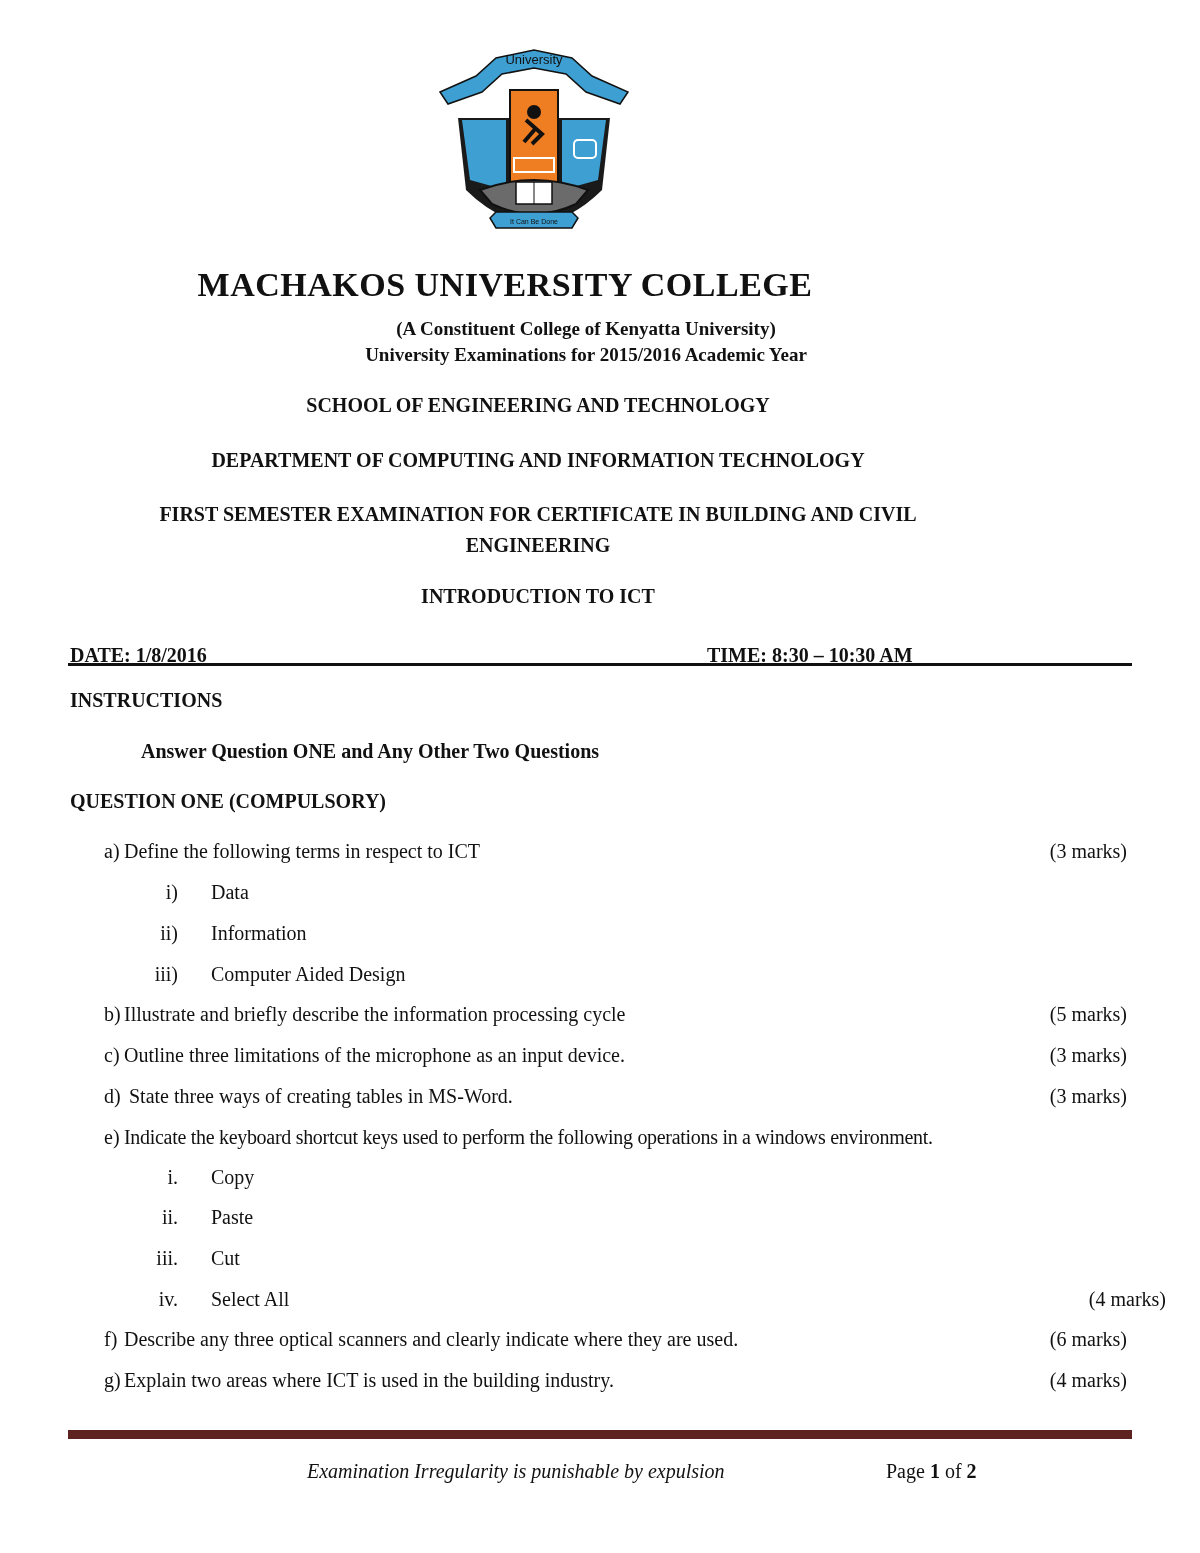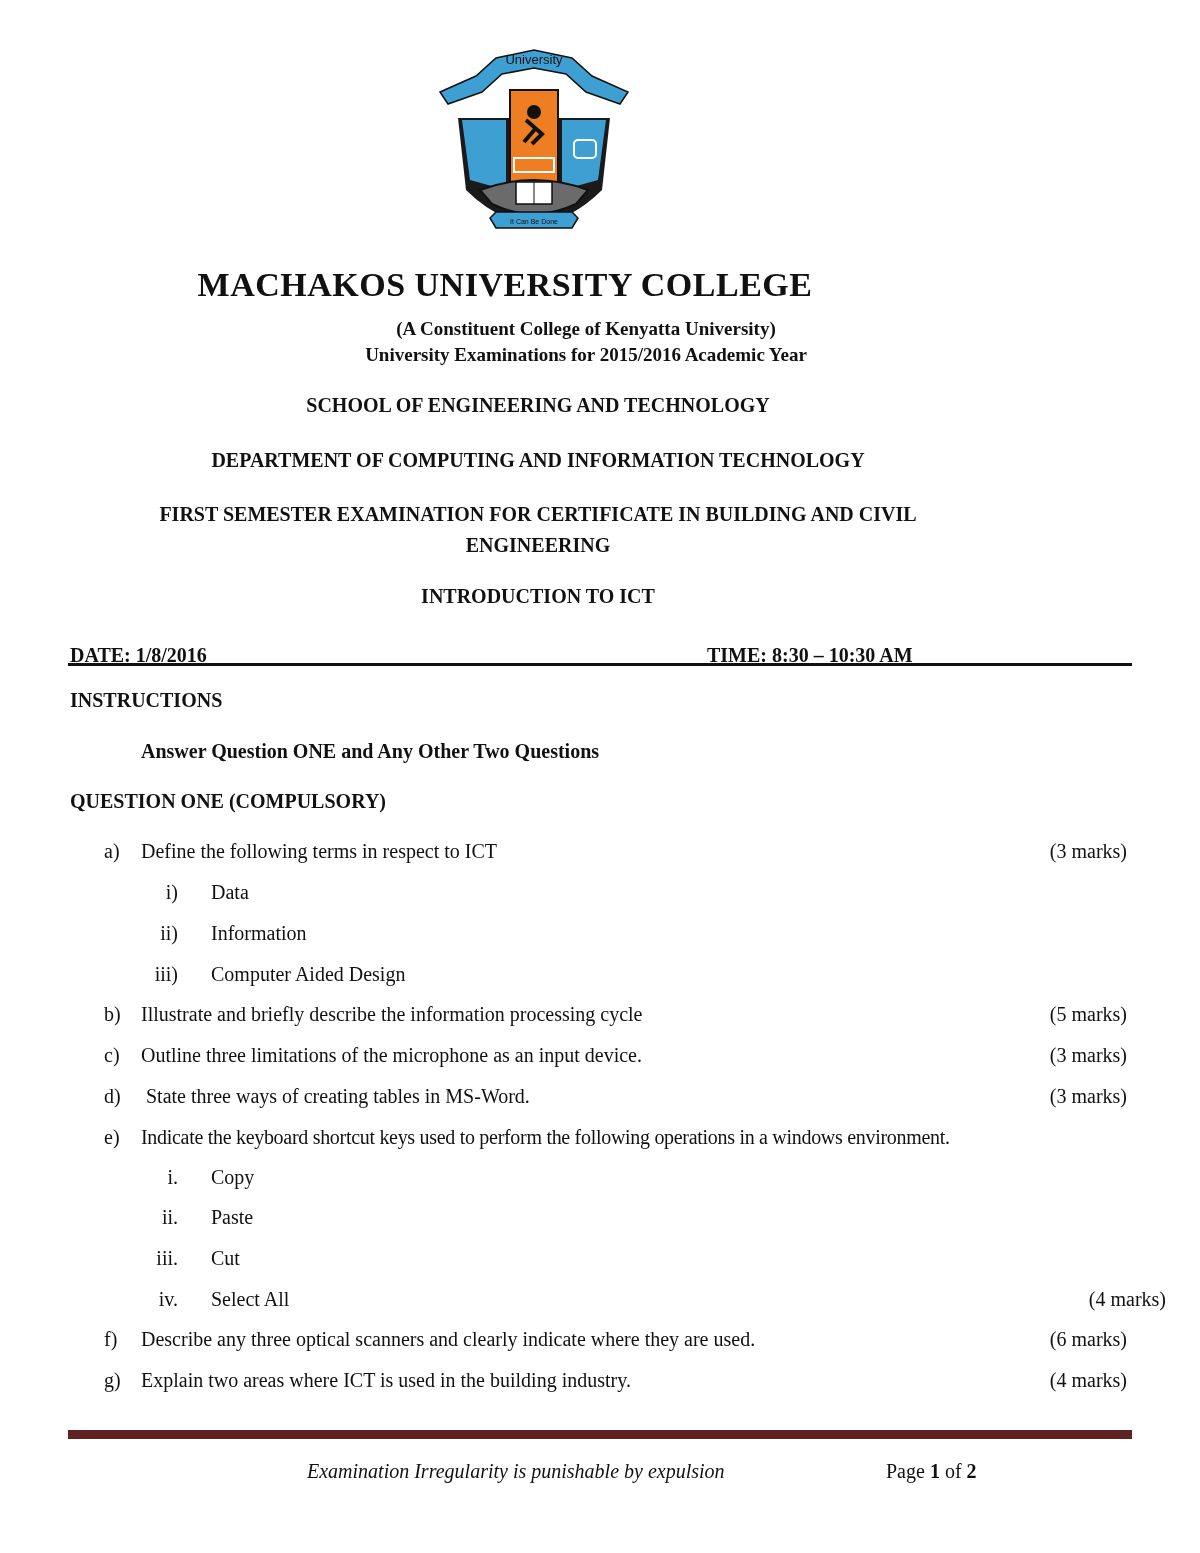--- a/index.html
+++ b/index.html
@@ -8,21 +8,21 @@
     .logo { position: absolute; left: 436px; top: 40px; width: 196px; height: 196px; }
     .title { position: absolute; left: 0; width: 1010px; text-align: center; top: 266px;
              font-size: 34px; font-weight: bold; letter-spacing: 0.5px; }
     .sub { position: absolute; left: 0; width: 1172px; text-align: center; font-weight: bold; font-size: 19px; }
     .heading { position: absolute; left: 0; width: 1076px; text-align: center; font-weight: bold; font-size: 20px; }
     .datetime { position: absolute; top: 644px; font-weight: bold; font-size: 20px; }
     .rule { position: absolute; left: 68px; width: 1064px; top: 663px; height: 3px; background: #111; }
     .label { position: absolute; font-weight: bold; font-size: 20px; }
     .q { position: absolute; left: 0; width: 1200px; height: 26px; font-size: 20px; }
     .q .letter { position: absolute; left: 104px; }
-    .q .text { position: absolute; left: 141px; }
+    .q .text { position: absolute; left: 124px; }
     .q .roman { position: absolute; width: 70px; text-align: right; left: 108px; }
     .q .subtext { position: absolute; left: 211px; }
     .q .marks { position: absolute; right: 73px; }
     .footer-bar { position: absolute; left: 68px; width: 1064px; top: 1430px; height: 9px; background: #5e2320; }
     .footer-text { position: absolute; top: 1460px; left: 307px; font-style: italic; font-size: 20px; }
     .footer-page { position: absolute; top: 1460px; left: 886px; font-size: 20px; }
     .footer-page b { font-weight: bold; }
   </style>
 </head>
 <body>

